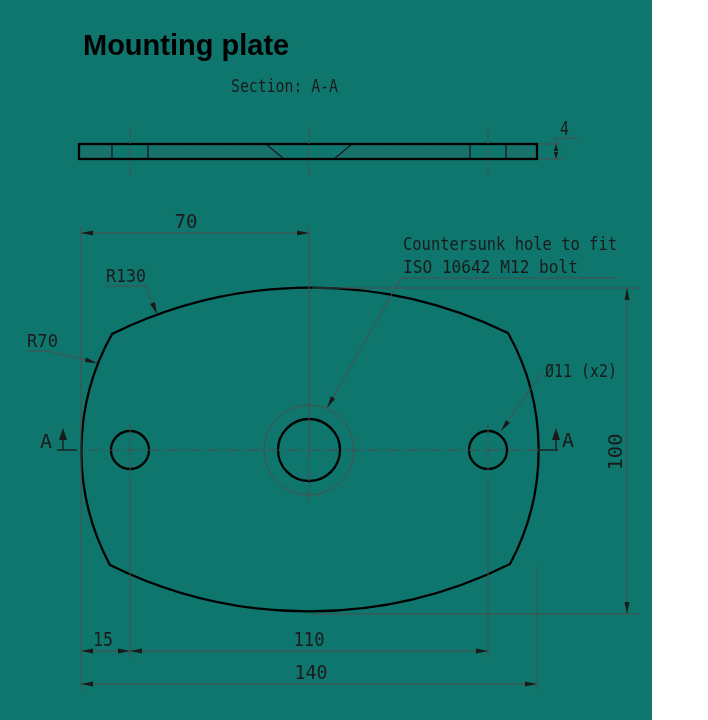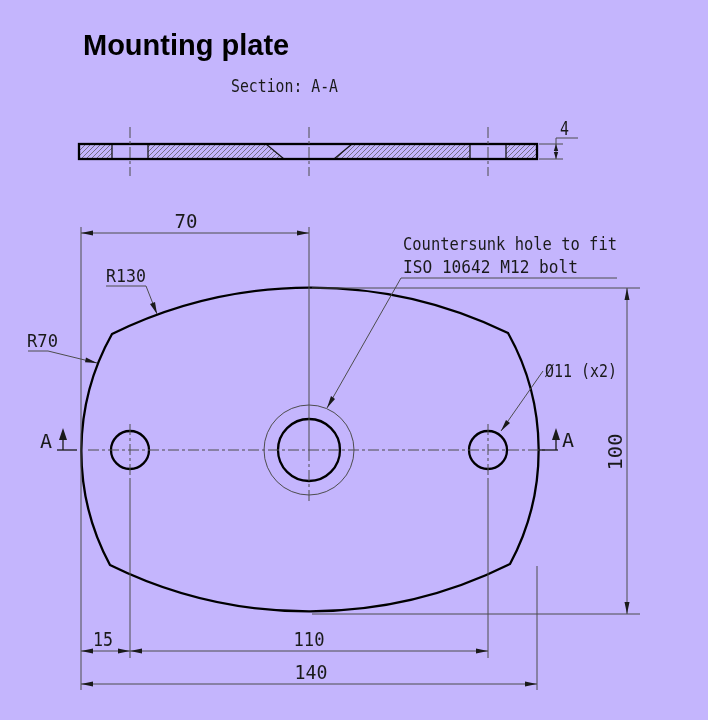--- a/index.html
+++ b/index.html
@@ -1,16 +1,16 @@
 <!DOCTYPE html>
 <html><head>
 <meta charset="utf-8">
 <style>
   html,body{margin:0;padding:0;background:#ffffff;}
-  .canvas{position:relative;width:708px;height:720px;background:#c4b5fd;overflow:hidden;
+  .canvas{position:relative;width:652px;height:720px;background:#0f766e;overflow:hidden;
           font-family:"DejaVu Sans Mono",monospace;}
   svg{position:absolute;left:0;top:0;}
   .title-text{font-family:"Liberation Sans","DejaVu Sans",sans-serif;font-weight:bold;
               font-size:29px;fill:#000;}
   .tech{font-family:"DejaVu Sans Mono",monospace;fill:#1a1a1a;}
   .lab17{font-size:17px;}
   .dim19{font-size:19px;}
   .mark20{font-size:20px;}
   .thick{stroke:#000;stroke-width:2.3;fill:none;}
   .med{stroke:#1a1a1a;stroke-width:1.3;fill:none;}

